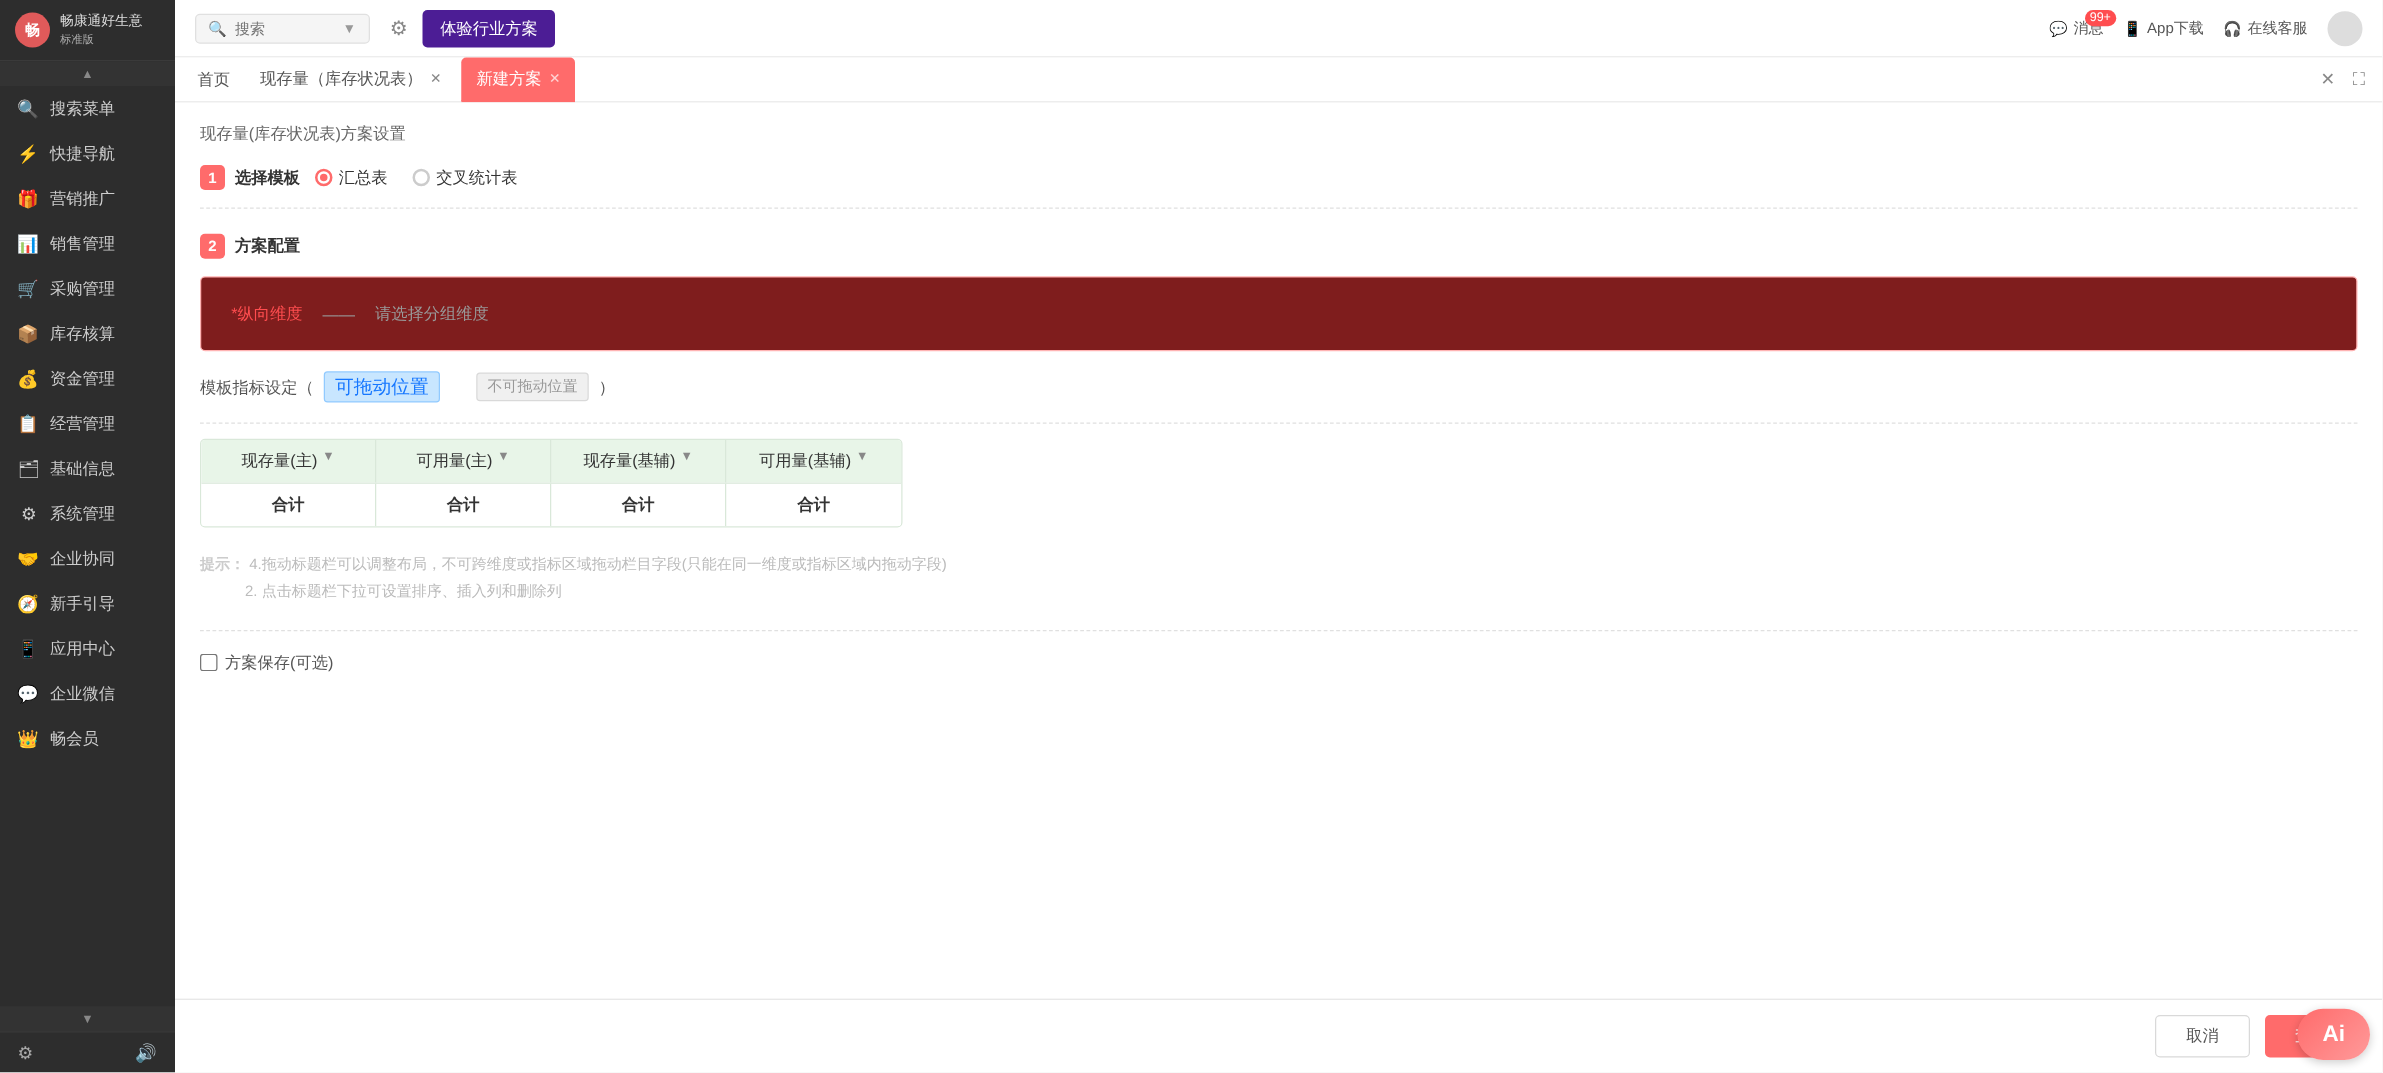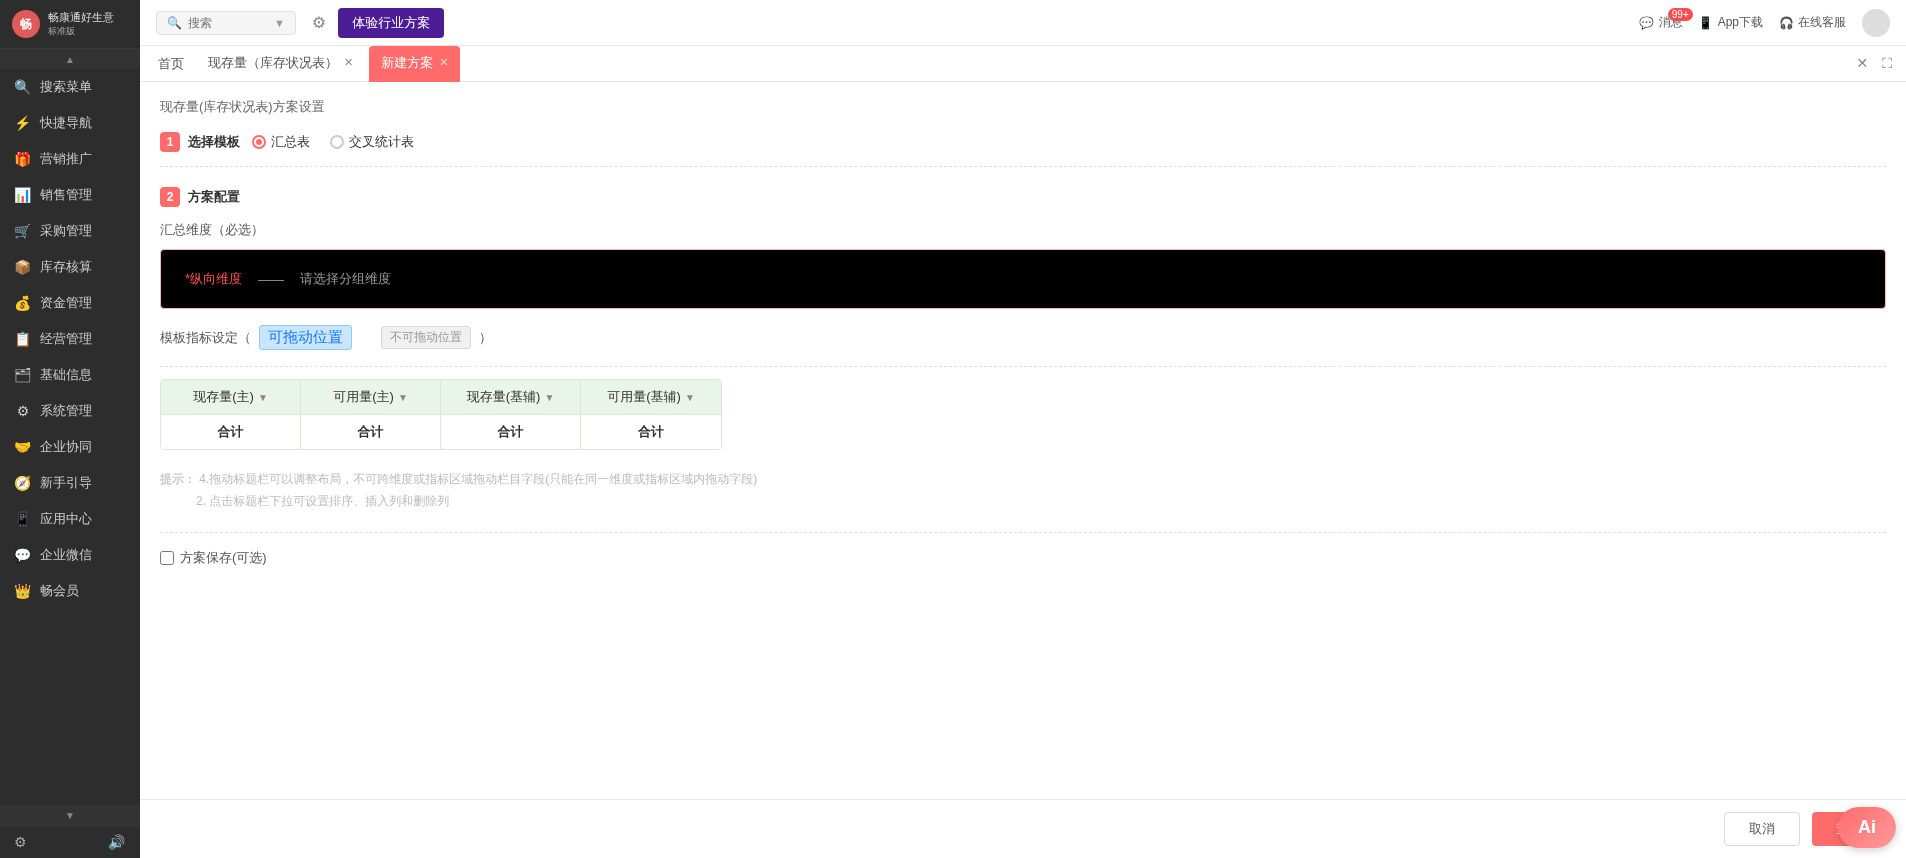--- a/index.html
+++ b/index.html
@@ -181,21 +181,21 @@
     }
 
     
     .divider { border: none; border-top: 1px dashed #e0e0e0; margin: 12px 0; }
 
     
     .config-label { font-size: 13px; color: #555; margin-bottom: 10px; }
 
     
     .dimension-box {
-      background: #000000;
+      background: #7f1d1d;
       border: 1px solid #ffb3b3;
       border-radius: 4px;
       padding: 20px 24px;
       margin-bottom: 16px;
     }
     .dimension-row { display: flex; align-items: center; gap: 16px; }
     .dimension-required { color: #ff4d4f; font-size: 13px; }
     .dimension-dash { color: #999; }
     .dimension-placeholder { color: #999; font-size: 13px; }
 
@@ -220,21 +220,21 @@
       overflow: hidden;
       display: inline-block;
     }
     .stats-header-row {
       display: flex;
       background: #e8f5e8;
     }
     .stats-header-cell {
       padding: 8px 20px;
       border-right: 1px solid #d9e8d9;
-      display: flex; align-items: center; gap: 4px;
+      display: flex; align-items: flex-start; gap: 4px;
       font-size: 13px; color: #333;
       min-width: 140px; justify-content: center;
     }
     .stats-header-cell:last-child { border-right: none; }
     .stats-body-row {
       display: flex;
       border-top: 1px solid #d9e8d9;
       background: #fff;
       font-weight: bold;
     }
@@ -443,21 +443,20 @@
         </div>
         <hr class="divider">
       </div>
 
       <div class="step-section">
         <div class="step-header">
           <div class="step-number">2</div>
           <span class="step-title">方案配置</span>
         </div>
 
-        <div class="config-label">汇总维度（必选）</div>
 
         <div class="dimension-box">
           <div class="dimension-row">
             <span class="dimension-required">*纵向维度</span>
             <span class="dimension-dash">——</span>
             <span class="dimension-placeholder">请选择分组维度</span>
           </div>
         </div>
 
         <div class="indicator-settings">

